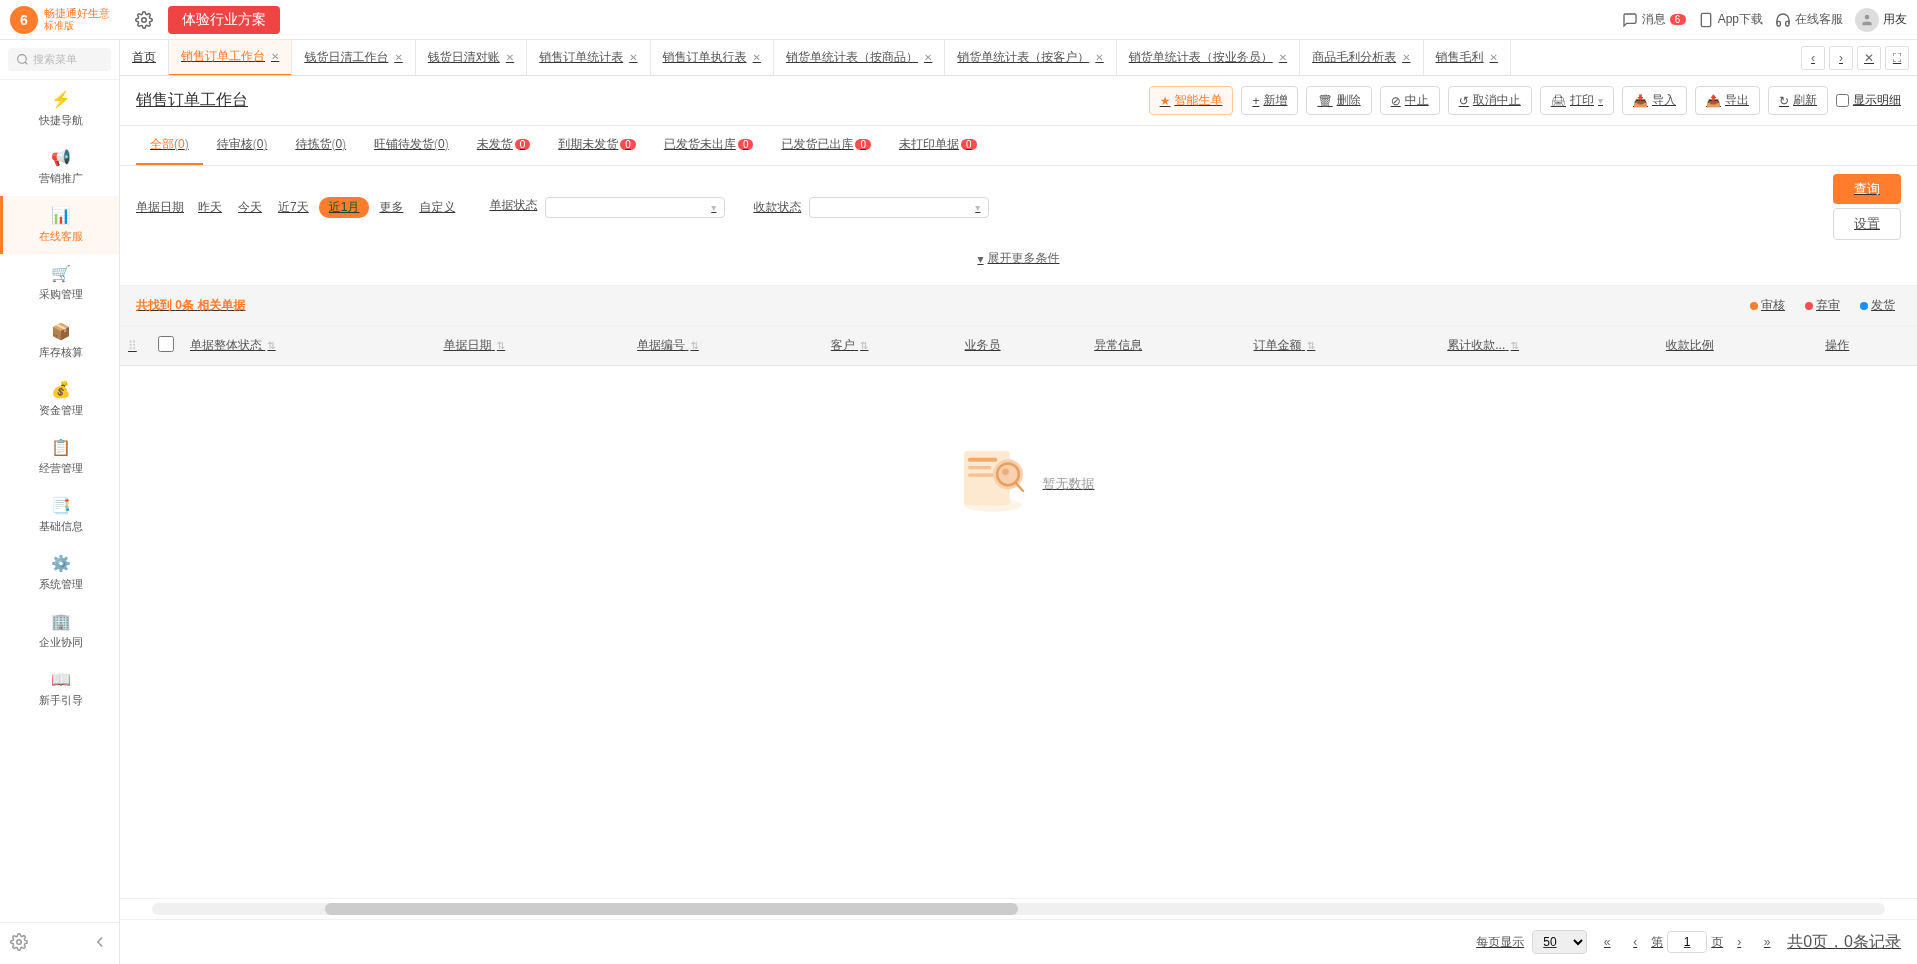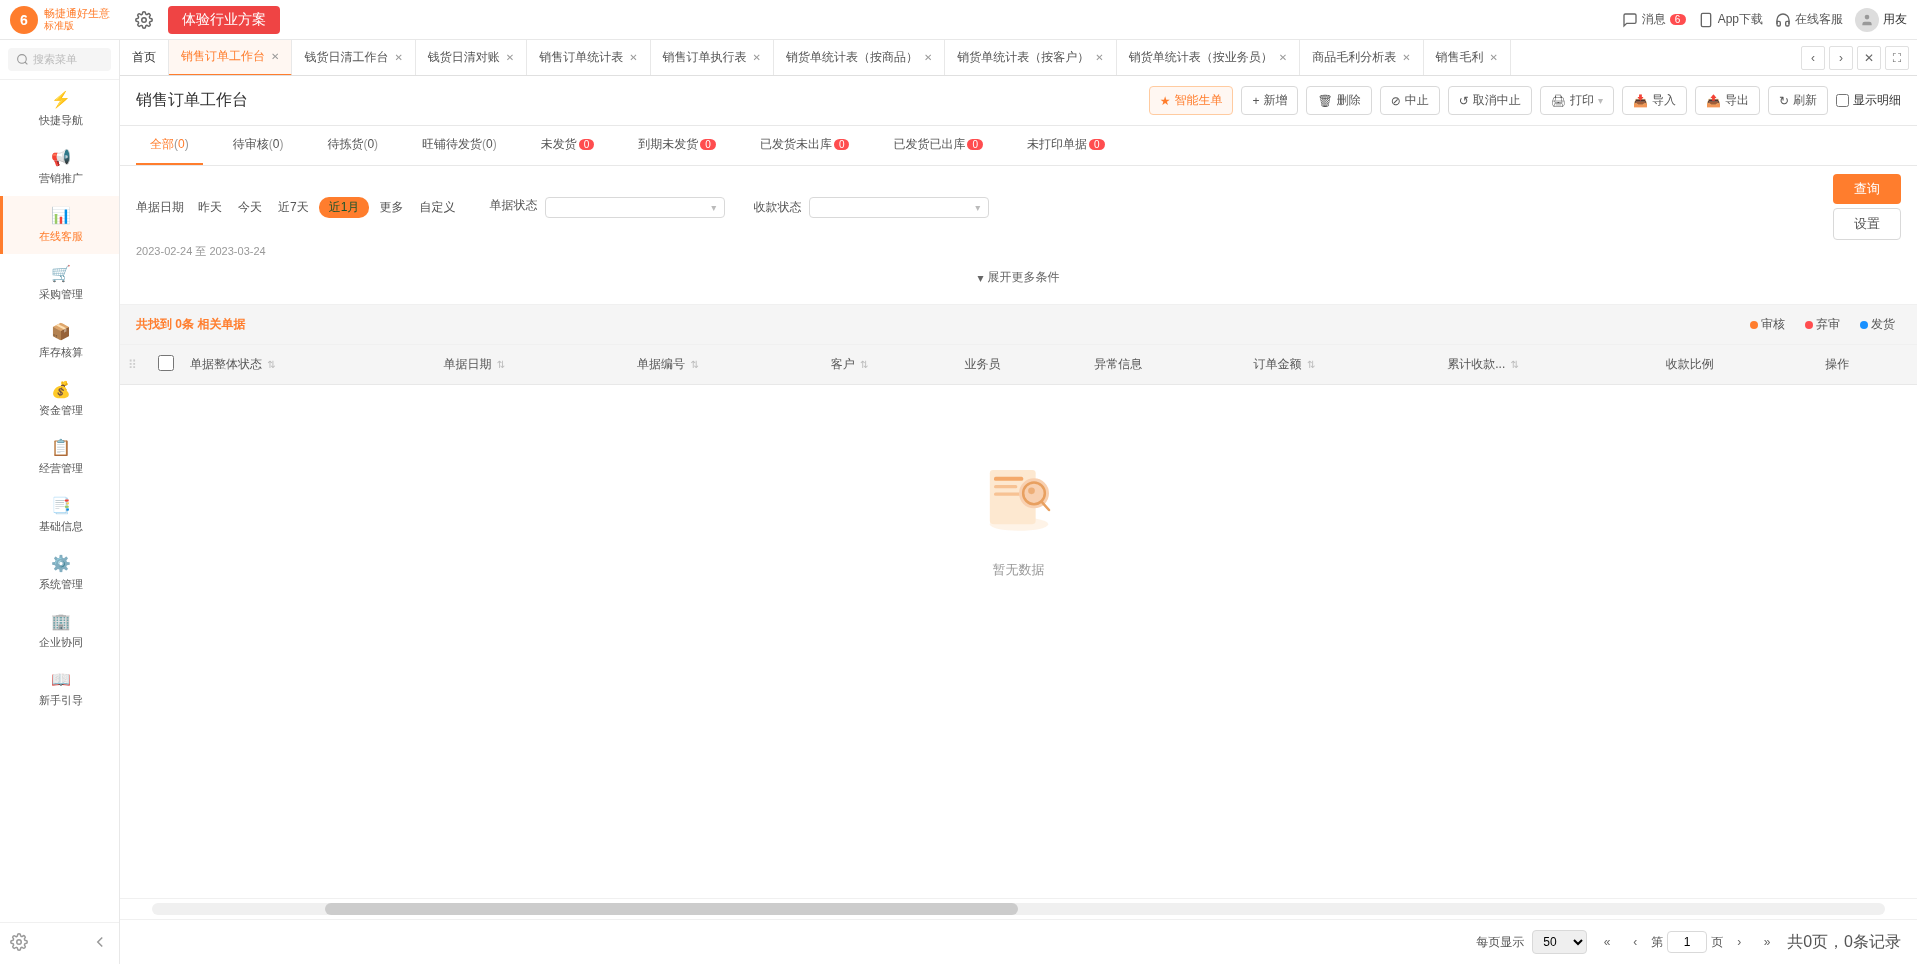--- a/index.html
+++ b/index.html
@@ -3,21 +3,21 @@
   <meta charset="utf-8">
   <style>
     * { margin: 0; padding: 0; box-sizing: border-box; }
     body { font-family: 'Microsoft YaHei', sans-serif; font-size: 12px; background: #f5f5f5; color: #333; overflow: hidden; height: 964px; width: 1917px; }
 
     
     .app-container { display: flex; flex-direction: column; height: 100%; }
     .top-bar { display: flex; align-items: center; height: 40px; background: #fff; border-bottom: 1px solid #e8e8e8; padding: 0 10px; gap: 10px; flex-shrink: 0; }
     .main-layout { display: flex; flex: 1; overflow: hidden; }
     .sidebar { width: 120px; background: #fff; border-right: 1px solid #e8e8e8; display: flex; flex-direction: column; flex-shrink: 0; }
-    .content-area { flex: 1; display: flex; flex-direction: column; overflow: hidden; }
+    .content-area { flex: 1; display: flex; flex-direction: column; overflow: hidden; text-decoration: underline; }
 
     
     .logo-area { display: flex; align-items: center; gap: 6px; width: 110px; flex-shrink: 0; }
     .logo-icon { width: 28px; height: 28px; background: #ff7d2d; border-radius: 50%; display: flex; align-items: center; justify-content: center; color: white; font-size: 14px; font-weight: bold; }
     .logo-text { font-size: 11px; color: #ff7d2d; line-height: 1.2; }
     .system-title { font-size: 13px; color: #555; flex: 1; }
     .system-title-arrow { color: #999; margin-left: 4px; }
     .top-bar-actions { display: flex; align-items: center; gap: 12px; margin-left: auto; }
     .top-action-btn { display: flex; align-items: center; gap: 4px; font-size: 12px; color: #555; cursor: pointer; }
     .industry-btn { background: #ef4444; color: white; border: none; padding: 5px 14px; border-radius: 4px; cursor: pointer; font-size: 14px; }
@@ -45,21 +45,21 @@
     .sidebar-bottom { padding: 10px; display: flex; justify-content: space-between; border-top: 1px solid #f0f0f0; }
 
     
     .page-header { display: flex; align-items: center; padding: 10px 16px; background: #fff; border-bottom: 1px solid #e8e8e8; }
     .page-title { font-size: 16px; font-weight: 500; flex: 1; }
     .header-actions { display: flex; gap: 8px; align-items: center; }
     .btn { display: flex; align-items: center; gap: 4px; padding: 5px 10px; border-radius: 4px; cursor: pointer; font-size: 12px; border: 1px solid #d9d9d9; background: #fff; color: #555; white-space: nowrap; }
     .btn-orange { background: #fff7f2; color: #ff7d2d; border-color: #ffcba0; }
 
     
-    .filter-tabs { display: flex; padding: 0 16px; background: #fff; border-bottom: 1px solid #e8e8e8; gap: 16px; }
+    .filter-tabs { display: flex; padding: 0 16px; background: #fff; border-bottom: 1px solid #e8e8e8; gap: 0; }
     .filter-tab { padding: 10px 14px; cursor: pointer; font-size: 12px; color: #555; border-bottom: 2px solid transparent; white-space: nowrap; }
     .filter-tab.active { color: #ff7d2d; border-bottom-color: #ff7d2d; }
     .filter-tab .count-badge { background: #ff4d4f; color: white; border-radius: 8px; padding: 0 5px; font-size: 10px; margin-left: 2px; }
     .filter-tab .count-zero { color: #999; }
     .filter-row { display: flex; align-items: center; gap: 8px; flex-wrap: wrap; }
     .filter-label { color: #555; font-size: 12px; white-space: nowrap; }
     .filter-date-btns { display: flex; gap: 4px; }
     .date-btn { padding: 2px 6px; border-radius: 3px; cursor: pointer; font-size: 12px; color: #555; }
     .date-btn.active { background: #ff7d2d; color: #14532d; border-radius: 10px; padding: 2px 10px; }
     .filter-select { border: 1px solid #d9d9d9; border-radius: 4px; padding: 4px 8px; font-size: 12px; min-width: 160px; background: #fff; cursor: pointer; display: flex; align-items: center; justify-content: space-between; }
@@ -78,21 +78,21 @@
     .dot-orange { background: #ff7d2d; }
     .dot-red { background: #ff4d4f; }
     .dot-blue { background: #1890ff; }
 
     table { width: 100%; border-collapse: collapse; }
     thead th { background: #f5f5f5; padding: 10px 8px; text-align: left; font-size: 12px; color: #555; font-weight: 500; border-bottom: 1px solid #e8e8e8; white-space: nowrap; }
     thead th .sort-icons { color: #bbb; font-size: 10px; margin-left: 2px; }
     .table-checkbox { width: 16px; height: 16px; cursor: pointer; }
 
     
-    .empty-state { display: flex; flex-direction: column; align-items: center; justify-content: center; padding: 60px 0; }
+    .empty-state { display: flex; align-items: center; justify-content: center; padding: 60px 0; }
     .empty-icon { width: 100px; height: 100px; margin-bottom: 16px; }
     .empty-text { color: #999; font-size: 13px; }
 
     
     .pagination { display: flex; align-items: center; justify-content: flex-end; padding: 10px 16px; background: #fff; border-top: 1px solid #f0f0f0; gap: 8px; flex-shrink: 0; }
     .page-size-label { font-size: 12px; color: #555; }
     .page-size-select { border: 1px solid #d9d9d9; border-radius: 4px; padding: 3px 6px; font-size: 12px; }
     .page-nav { display: flex; align-items: center; gap: 4px; }
     .page-btn { width: 24px; height: 24px; display: flex; align-items: center; justify-content: center; cursor: pointer; color: #666; font-size: 12px; }
     .page-info { font-size: 12px; color: #555; display: flex; align-items: center; gap: 4px; }
@@ -388,23 +388,20 @@
             <div class="filter-select" style="min-width:180px;border:1px solid #d9d9d9;border-radius:4px;padding:4px 8px;background:#fff;display:flex;align-items:center;justify-content:space-between;">
               <span style="color:#ccc;font-size:12px;"></span>
               <span style="color:#bbb;font-size:10px;">▾</span>
             </div>
           </div>
           <div style="margin-left:auto;display:flex;flex-direction:column;gap:4px;">
             <button class="btn-query">查询</button>
             <button class="btn-setting">设置</button>
           </div>
         </div>
-        <div style="margin-top:4px;">
-          <span class="date-range-text">2023-02-24 至 2023-03-24</span>
-        </div>
         <div class="filter-expand-row">
           <div class="expand-btn">
             <span>▾</span>
             <span>展开更多条件</span>
           </div>
         </div>
       </div>
 
       <div class="table-toolbar">
         <div class="record-count">

